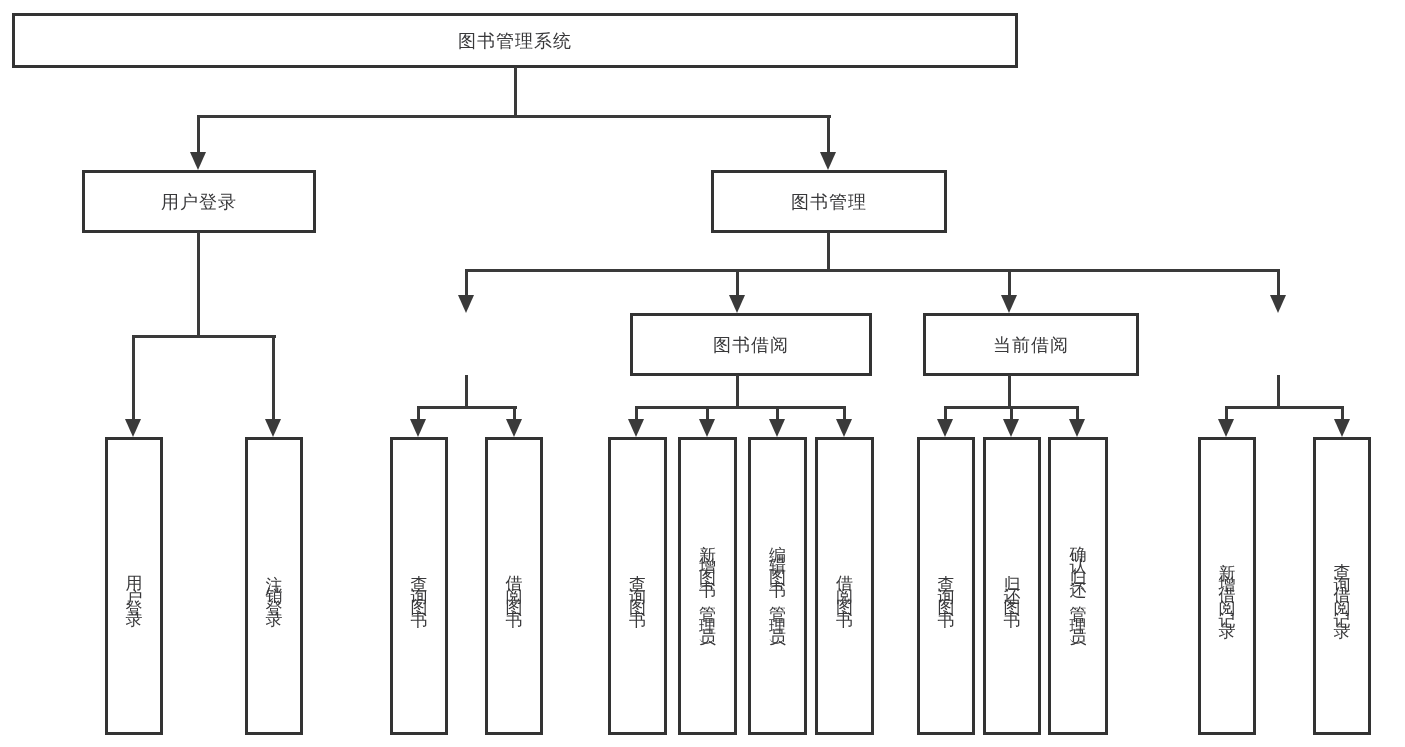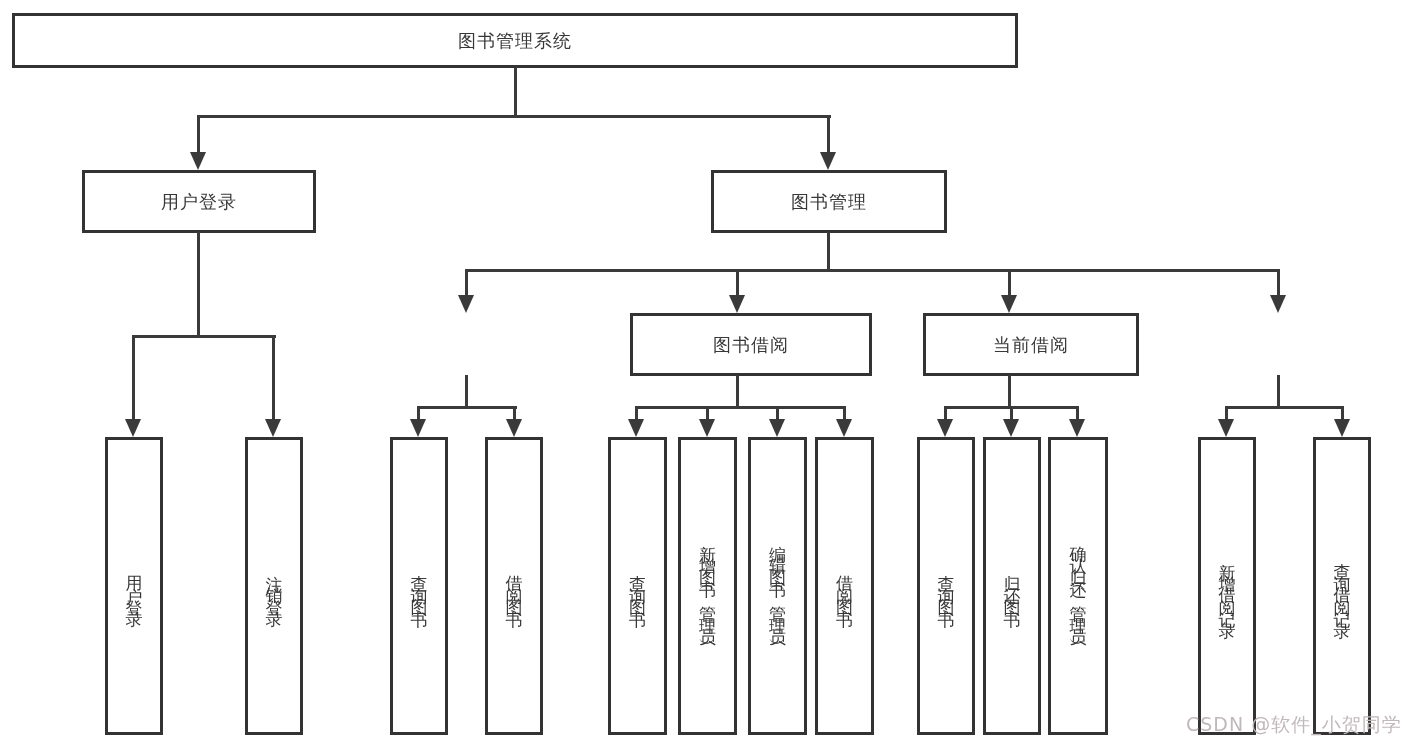--- a/index.html
+++ b/index.html
@@ -147,15 +147,14 @@
     <span>确认归还（管理员）</span>
   </div>
 
   <div class="box vbox" style="left:1198px; top:437px; width:58px; height:298px;">
     <span>新增借阅记录</span>
   </div>
   <div class="box vbox" style="left:1313px; top:437px; width:58px; height:298px;">
     <span>查询借阅记录</span>
   </div>
 
-  <div id="watermark">CSDN @软件_小贺同学</div>
 
 </div>
 
 </body></html>

